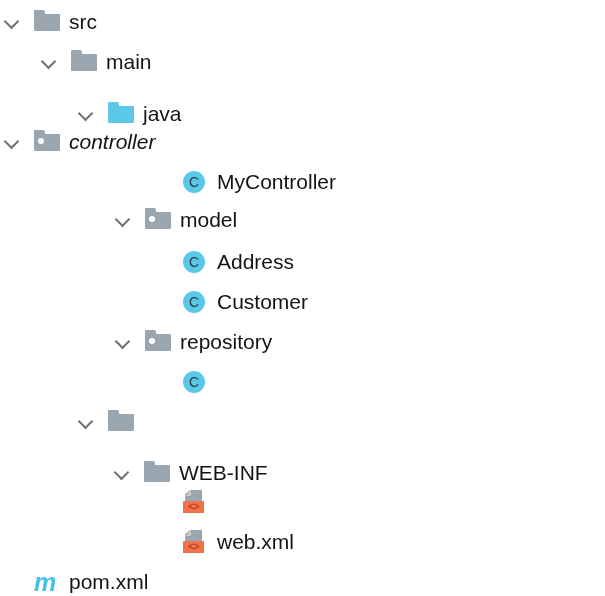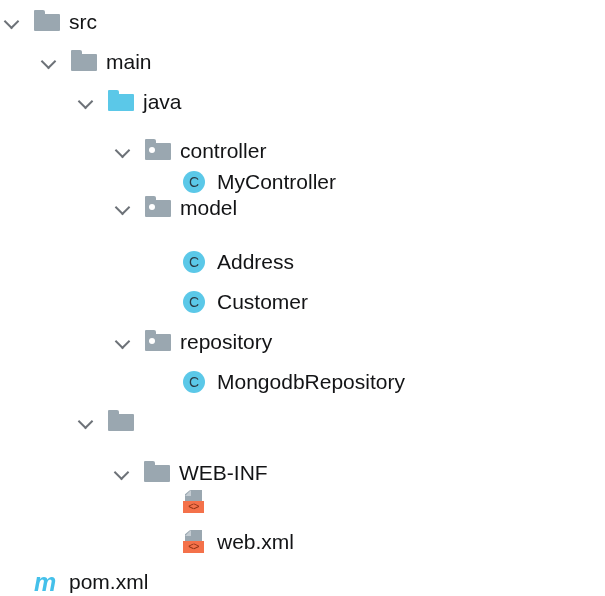--- a/index.html
+++ b/index.html
@@ -201,48 +201,48 @@
     </div>
     <div class="row" style="top: 2px; padding-left: 0px;">
       <span class="chevron"></span>
       <span class="gap"></span>
       <span class="icon folder">
         <span class="ftab"></span>
         <span class="fshape"></span>
       </span>
       <span class="label">src</span>
     </div>
-    <div class="row" style="top: 82px; padding-left: 74px;">
+    <div class="row" style="top: 94px; padding-left: 74px;">
       <span class="chevron"></span>
       <span class="gap"></span>
       <span class="icon folder cyan">
         <span class="ftab"></span>
         <span class="fshape"></span>
       </span>
       <span class="label">java</span>
     </div>
-    <div class="row" style="top: 131px; padding-left: 111px;">
+    <div class="row" style="top: 122px;  font-style: italic;">
       <span class="chevron"></span>
       <span class="gap"></span>
       <span class="icon folder pkg">
         <span class="ftab"></span>
         <span class="fshape"></span>
         <span class="dot"></span>
       </span>
       <span class="label">controller</span>
     </div>
     <div class="row" style="top: 162px; padding-left: 148px;">
       <span class="chevron empty"></span>
       <span class="gap"></span>
       <span class="classicon">
         <span class="circ">C</span>
       </span>
       <span class="label">MyController</span>
     </div>
-    <div class="row" style="top: 188px; padding-left: 111px;">
+    <div class="row" style="top: 200px; padding-left: 111px;">
       <span class="chevron"></span>
       <span class="gap"></span>
       <span class="icon folder pkg">
         <span class="ftab"></span>
         <span class="fshape"></span>
         <span class="dot"></span>
       </span>
       <span class="label">model</span>
     </div>
     <div class="row" style="top: 242px; padding-left: 148px;">
@@ -270,21 +270,20 @@
         <span class="dot"></span>
       </span>
       <span class="label">repository</span>
     </div>
     <div class="row" style="top: 362px; padding-left: 148px;">
       <span class="chevron empty"></span>
       <span class="gap"></span>
       <span class="classicon">
         <span class="circ">C</span>
       </span>
-      <span class="label">MongodbRepository</span>
     </div>
     <div class="row" style="top: 402px; padding-left: 74px;">
       <span class="chevron"></span>
       <span class="gap"></span>
       <span class="icon folder">
         <span class="ftab"></span>
         <span class="fshape"></span>
       </span>
     </div>
     <div class="row" style="top: 442px; padding-left: 110px; margin-top: 11px;">

